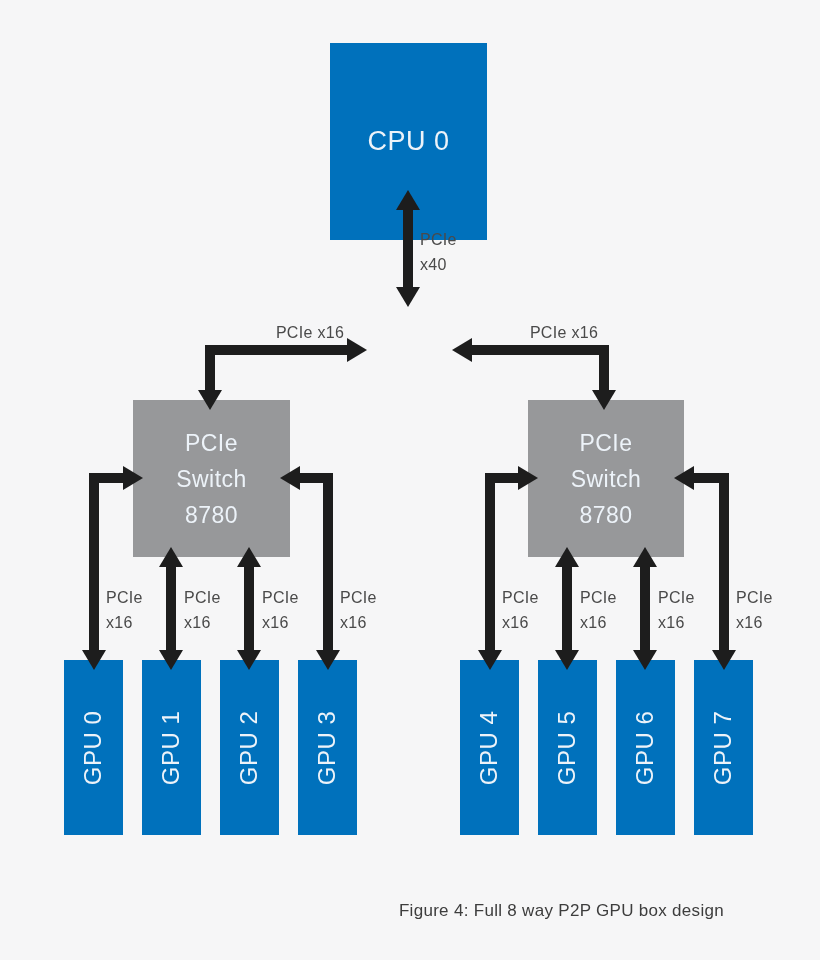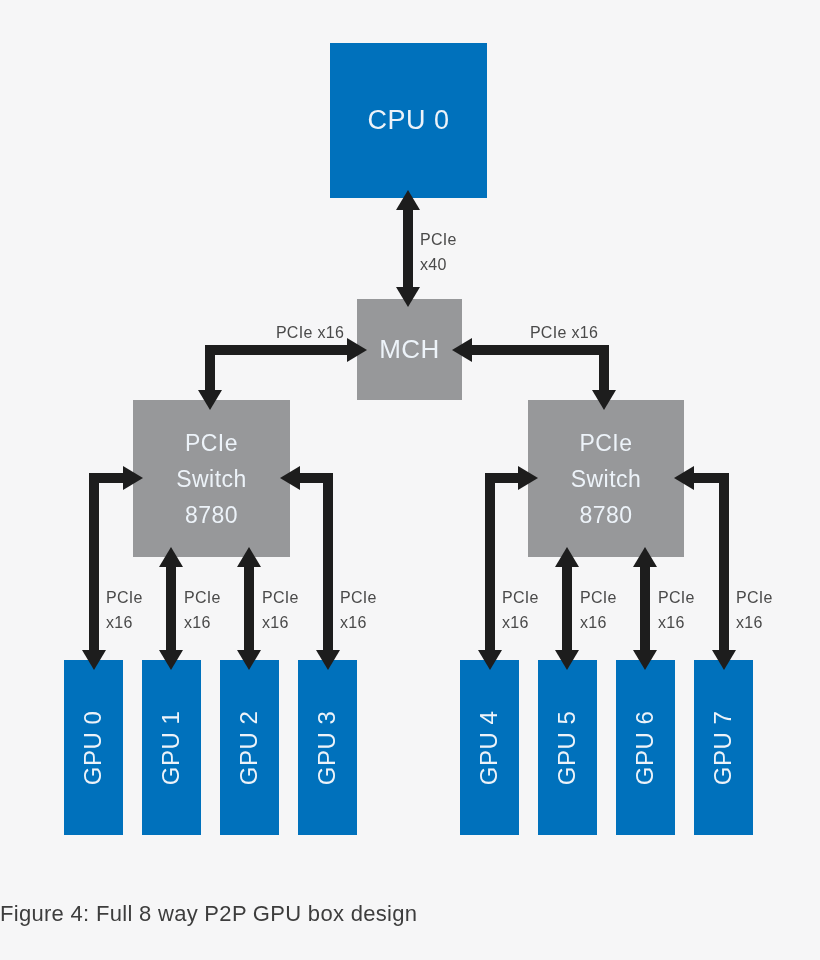--- a/index.html
+++ b/index.html
@@ -12,21 +12,21 @@
   }
   .node{
     position:absolute;
     display:flex;align-items:center;justify-content:center;
     color:var(--box-text,#edf3f9);
     font-weight:300;
     letter-spacing:0.5px;
   }
   .node.blue{background:var(--node-blue,#0071bc);}
   .node.gray{background:var(--node-gray,#97989a);}
-  .node-cpu{left:330px;top:43px;width:157px;height:155px;font-size:27px;}
+  .node-cpu{left:330px;top:43px;width:157px;height:197px;font-size:27px;}
   .node-mch{left:357px;top:299px;width:105px;height:101px;font-size:26px;}
   .node-switch{width:157px;height:157px;font-size:23px;text-align:center;line-height:36px;}
   .node-switch-left{left:133px;top:400px;}
   .node-switch-right{left:528px;top:400px;width:156px;}
   .node-gpu{top:660px;width:59px;height:175px;}
   .gpu-label{
     white-space:nowrap;
     transform:rotate(-90deg);
     font-size:24px;
   }
@@ -39,37 +39,34 @@
   .lbl{
     position:absolute;
     color:var(--label-text,#4a4a4a);
     font-size:16px;line-height:1.55;
     font-weight:300;letter-spacing:0.3px;
     white-space:nowrap;
   }
   .lbl.centered{transform:translateX(-50%);margin-left:28px;}
   .caption{
     position:absolute;left:0;top:901px;width:724px;
-    text-align:left;
+    text-align:right;
     color:var(--caption-text,#3d3d3d);
-    font-size:22px;font-weight:300;letter-spacing:0.3px;
+    font-size:17px;font-weight:300;letter-spacing:0.3px;
   }
 </style>
 </head>
 <body>
 
 <div class="canvas">
 
   <div class="node blue node-cpu">
     <span>CPU 0</span>
   </div>
 
-  <div class="node gray node-mch">
-    <span>MCH</span>
-  </div>
 
   <div class="node gray node-switch node-switch-left">
     <div>
       <div>PCIe</div>
       <div>Switch</div>
       <div>8780</div>
     </div>
   </div>
 
   <div class="node gray node-switch node-switch-right">

